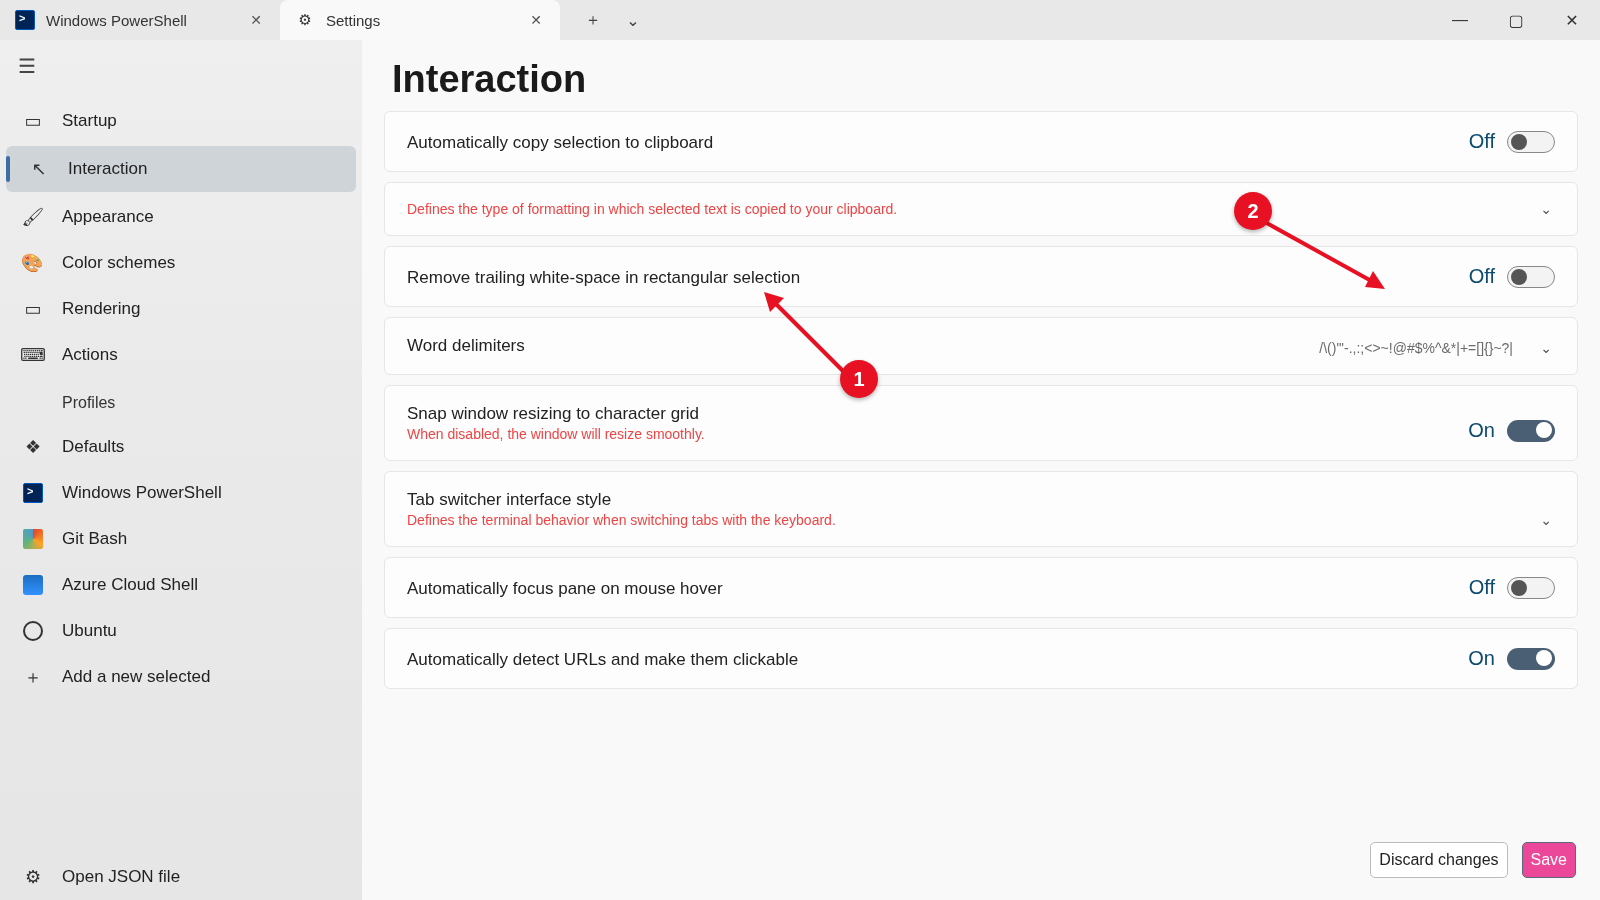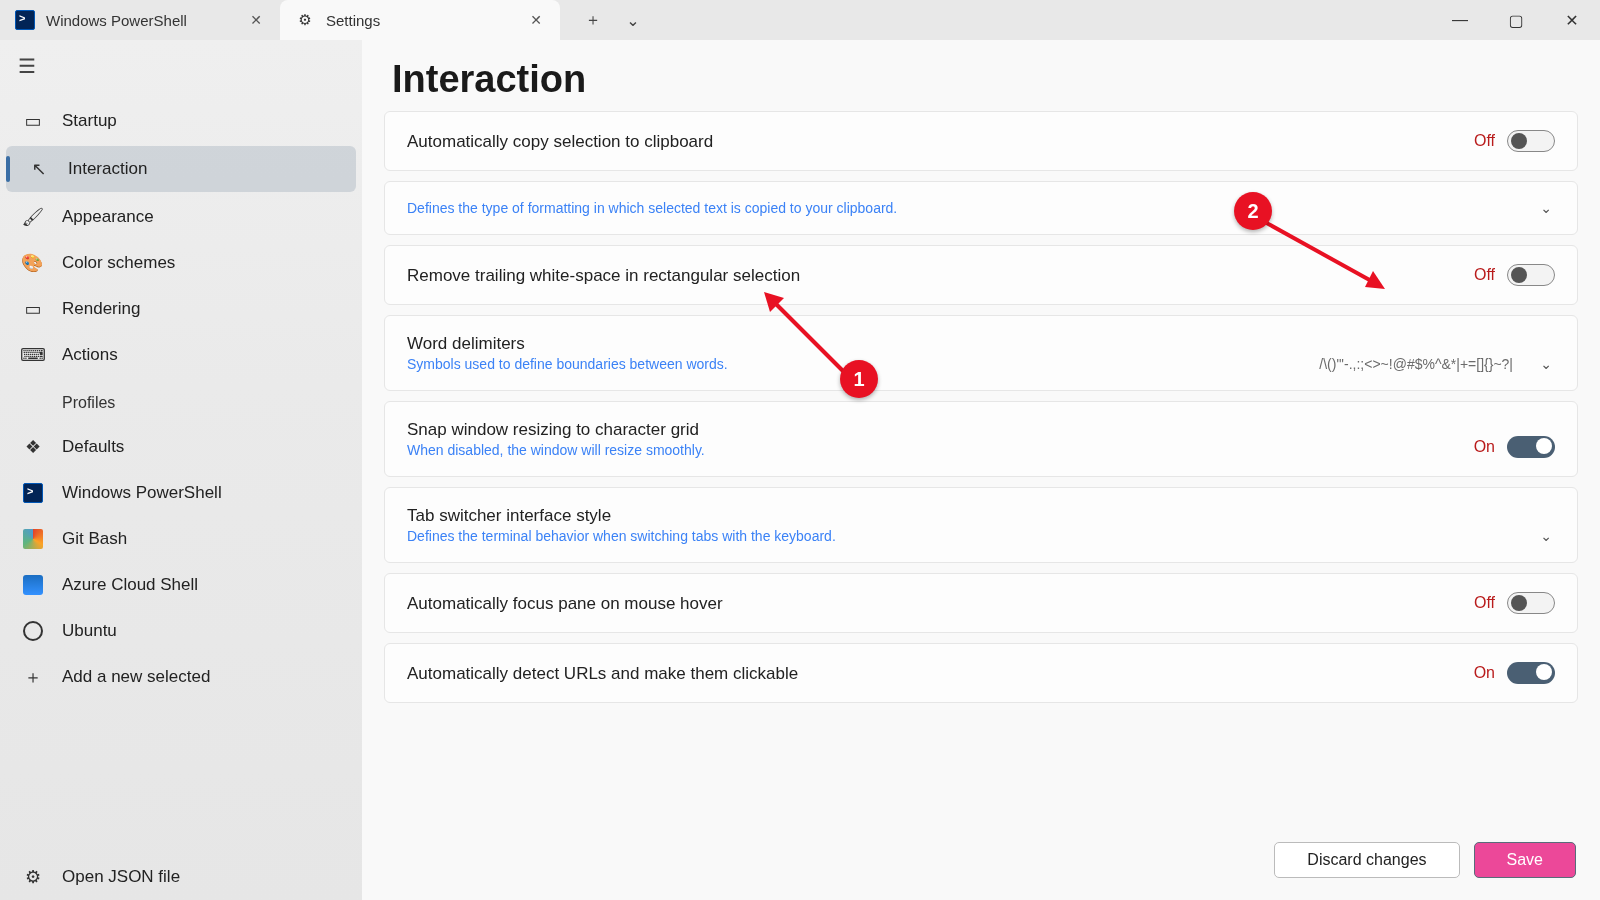--- a/index.html
+++ b/index.html
@@ -161,25 +161,25 @@
     align-items: flex-end;
     gap: 16px;
   }
   .card-text {
     flex: 1;
     display: flex;
     flex-direction: column;
     gap: 2px;
   }
   .card-title { font-size: 17px; color: #222; }
-  .card-desc  { font-size: 14px; color: #3b82f6; }
+  .card-desc  { font-size: 14px; color: #ef4444; }
   .card-value { font-size: 14px; color: #6b6b6b; margin-right: 8px; }
 
   .toggle-wrap { display: flex; align-items: center; gap: 12px; }
-  .toggle-label { font-size: 16px; color: #b91c1c; }
+  .toggle-label { font-size: 20px; color: #0c4a6e; }
   .toggle {
     width: 48px; height: 22px;
     border-radius: 12px;
     position: relative;
   }
   .toggle.off { background: #f3f3f3; border: 1px solid #888; }
   .toggle.on  { background: #4a5f73; }
   .toggle .knob {
     position: absolute; top: 2px; width: 16px; height: 16px;
     border-radius: 50%; background: #fff;
@@ -190,21 +190,21 @@
   .chev { color: #555; font-size: 14px; width: 18px; text-align: center; }
 
   
   .page-footer {
     padding: 14px 24px 22px 24px;
     display: flex;
     justify-content: flex-end;
     gap: 14px;
   }
   .btn {
-    padding: 8px 32px;
+    padding: 8px 8px;
     font-size: 16px;
     border-radius: 5px;
     border: 1px solid #bbb;
     background: #fff;
     color: #222;
   }
   .btn.primary {
     background: #ec4899;
     color: #fff;
     border-color: #596b7a;
@@ -362,21 +362,20 @@
           <span class="toggle-label">Off</span>
           <div class="toggle off">
               <div class="knob"></div>
             </div>
         </div>
       </div>
 
       <div class="card">
         <div class="card-text">
           <div class="card-title">Word delimiters</div>
-          <div class="card-desc">Symbols used to define boundaries between words.</div>
         </div>
         <span class="card-value">/\()"'-.,:;&lt;&gt;~!@#$%^&amp;*|+=[]{}~?|</span>
         <span class="chev">⌄</span>
       </div>
 
       <div class="card">
         <div class="card-text">
           <div class="card-title">Snap window resizing to character grid</div>
           <div class="card-desc">When disabled, the window will resize smoothly.</div>
         </div>

